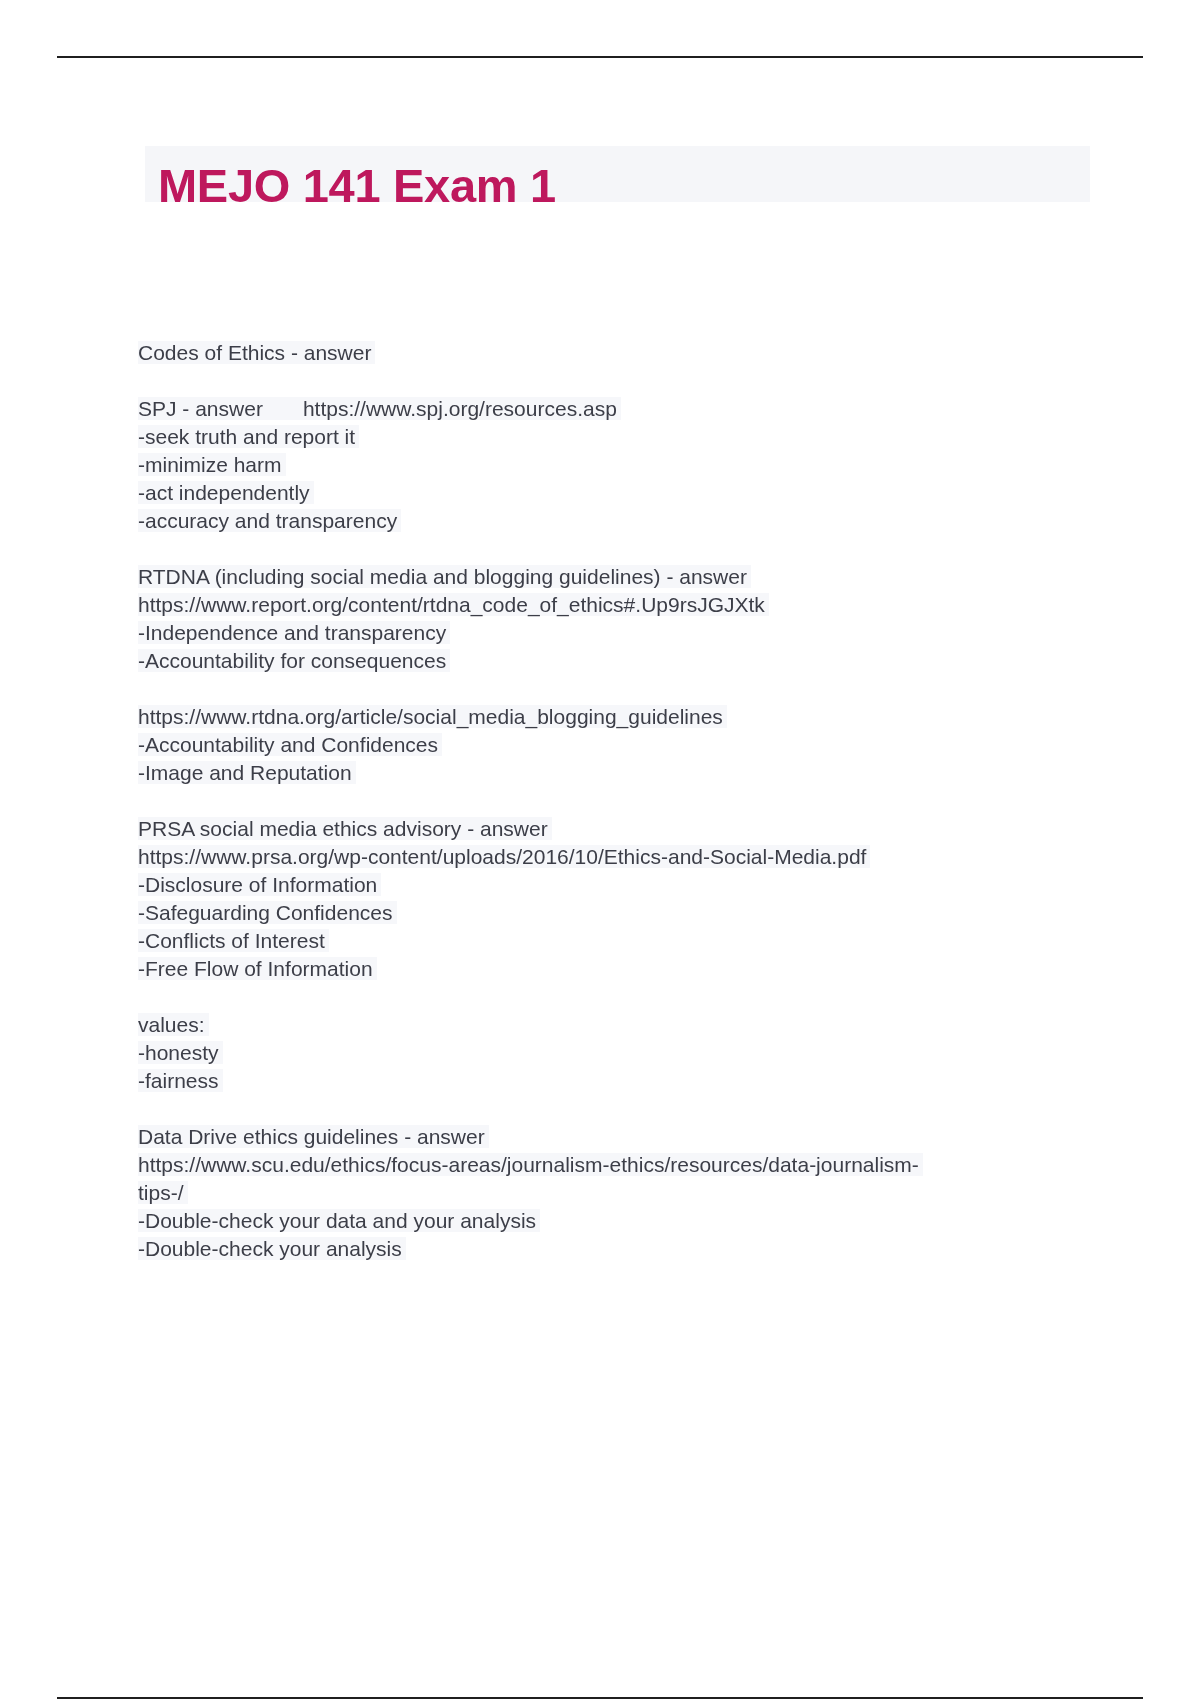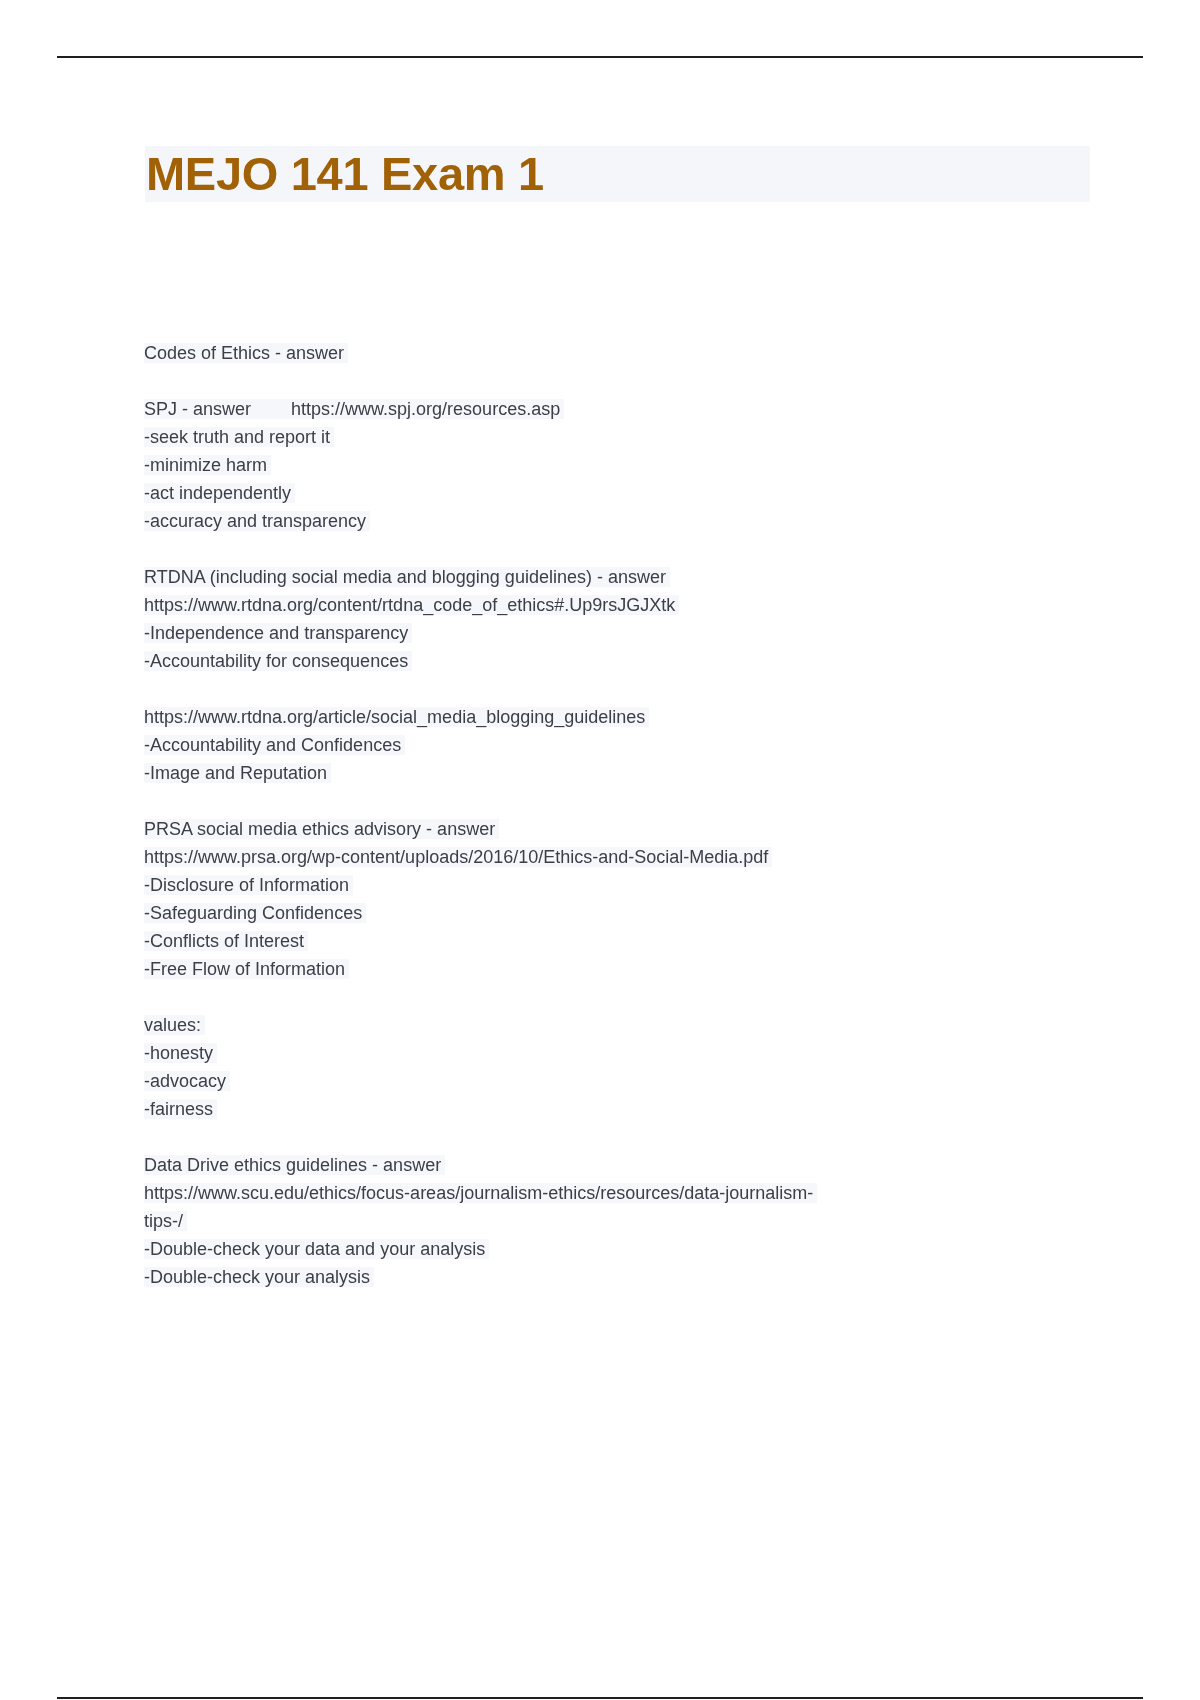--- a/index.html
+++ b/index.html
@@ -29,34 +29,34 @@
       left: 145px;
       top: 146px;
       width: 945px;
       height: 56px;
       background: #f5f6f9;
     }
     .title {
       position: absolute;
       left: 146px;
       top: 146px;
-      margin: 0;
+      margin: 12px;
       font-size: 47px;
       font-weight: bold;
       line-height: 56px;
-      color: #a16207;
+      color: #be185d;
       letter-spacing: -0.3px;
     }
 
     .content {
       position: absolute;
-      left: 144px;
+      left: 138px;
       top: 339px;
       width: 940px;
-      font-size: 18px;
+      font-size: 21px;
       line-height: 28px;
       color: #3c3e48;
     }
     .section {
       margin: 0 0 28px 0;
     }
     .line {
       display: block;
       white-space: pre;
     }
@@ -83,21 +83,21 @@
   <div class="section">
     <span class="line"><span class="hl"><span>SPJ - answer</span><span class="spacer"></span><span>https://www.spj.org/resources.asp</span></span></span>
     <span class="line"><span class="hl">-seek truth and report it</span></span>
     <span class="line"><span class="hl">-minimize harm</span></span>
     <span class="line"><span class="hl">-act independently</span></span>
     <span class="line"><span class="hl">-accuracy and transparency</span></span>
   </div>
 
   <div class="section">
     <span class="line"><span class="hl">RTDNA (including social media and blogging guidelines) - answer</span></span>
-    <span class="line"><span class="hl">https://www.rtdna.org/content/rtdna_code_of_ethics#.Up9rsJGJXtk</span></span>
+    <span class="line"><span class="hl">https://www.report.org/content/rtdna_code_of_ethics#.Up9rsJGJXtk</span></span>
     <span class="line"><span class="hl">-Independence and transparency</span></span>
     <span class="line"><span class="hl">-Accountability for consequences</span></span>
   </div>
 
   <div class="section">
     <span class="line"><span class="hl">https://www.rtdna.org/article/social_media_blogging_guidelines</span></span>
     <span class="line"><span class="hl">-Accountability and Confidences</span></span>
     <span class="line"><span class="hl">-Image and Reputation</span></span>
   </div>
 
@@ -106,21 +106,20 @@
     <span class="line"><span class="hl">https://www.prsa.org/wp-content/uploads/2016/10/Ethics-and-Social-Media.pdf</span></span>
     <span class="line"><span class="hl">-Disclosure of Information</span></span>
     <span class="line"><span class="hl">-Safeguarding Confidences</span></span>
     <span class="line"><span class="hl">-Conflicts of Interest</span></span>
     <span class="line"><span class="hl">-Free Flow of Information</span></span>
   </div>
 
   <div class="section">
     <span class="line"><span class="hl">values:</span></span>
     <span class="line"><span class="hl">-honesty</span></span>
-    <span class="line"><span class="hl">-advocacy</span></span>
     <span class="line"><span class="hl">-fairness</span></span>
   </div>
 
   <div class="section">
     <span class="line"><span class="hl">Data Drive ethics guidelines - answer</span></span>
     <span class="line"><span class="hl">https://www.scu.edu/ethics/focus-areas/journalism-ethics/resources/data-journalism-</span></span>
     <span class="line"><span class="hl">tips-/</span></span>
     <span class="line"><span class="hl">-Double-check your data and your analysis</span></span>
     <span class="line"><span class="hl">-Double-check your analysis</span></span>
   </div>

